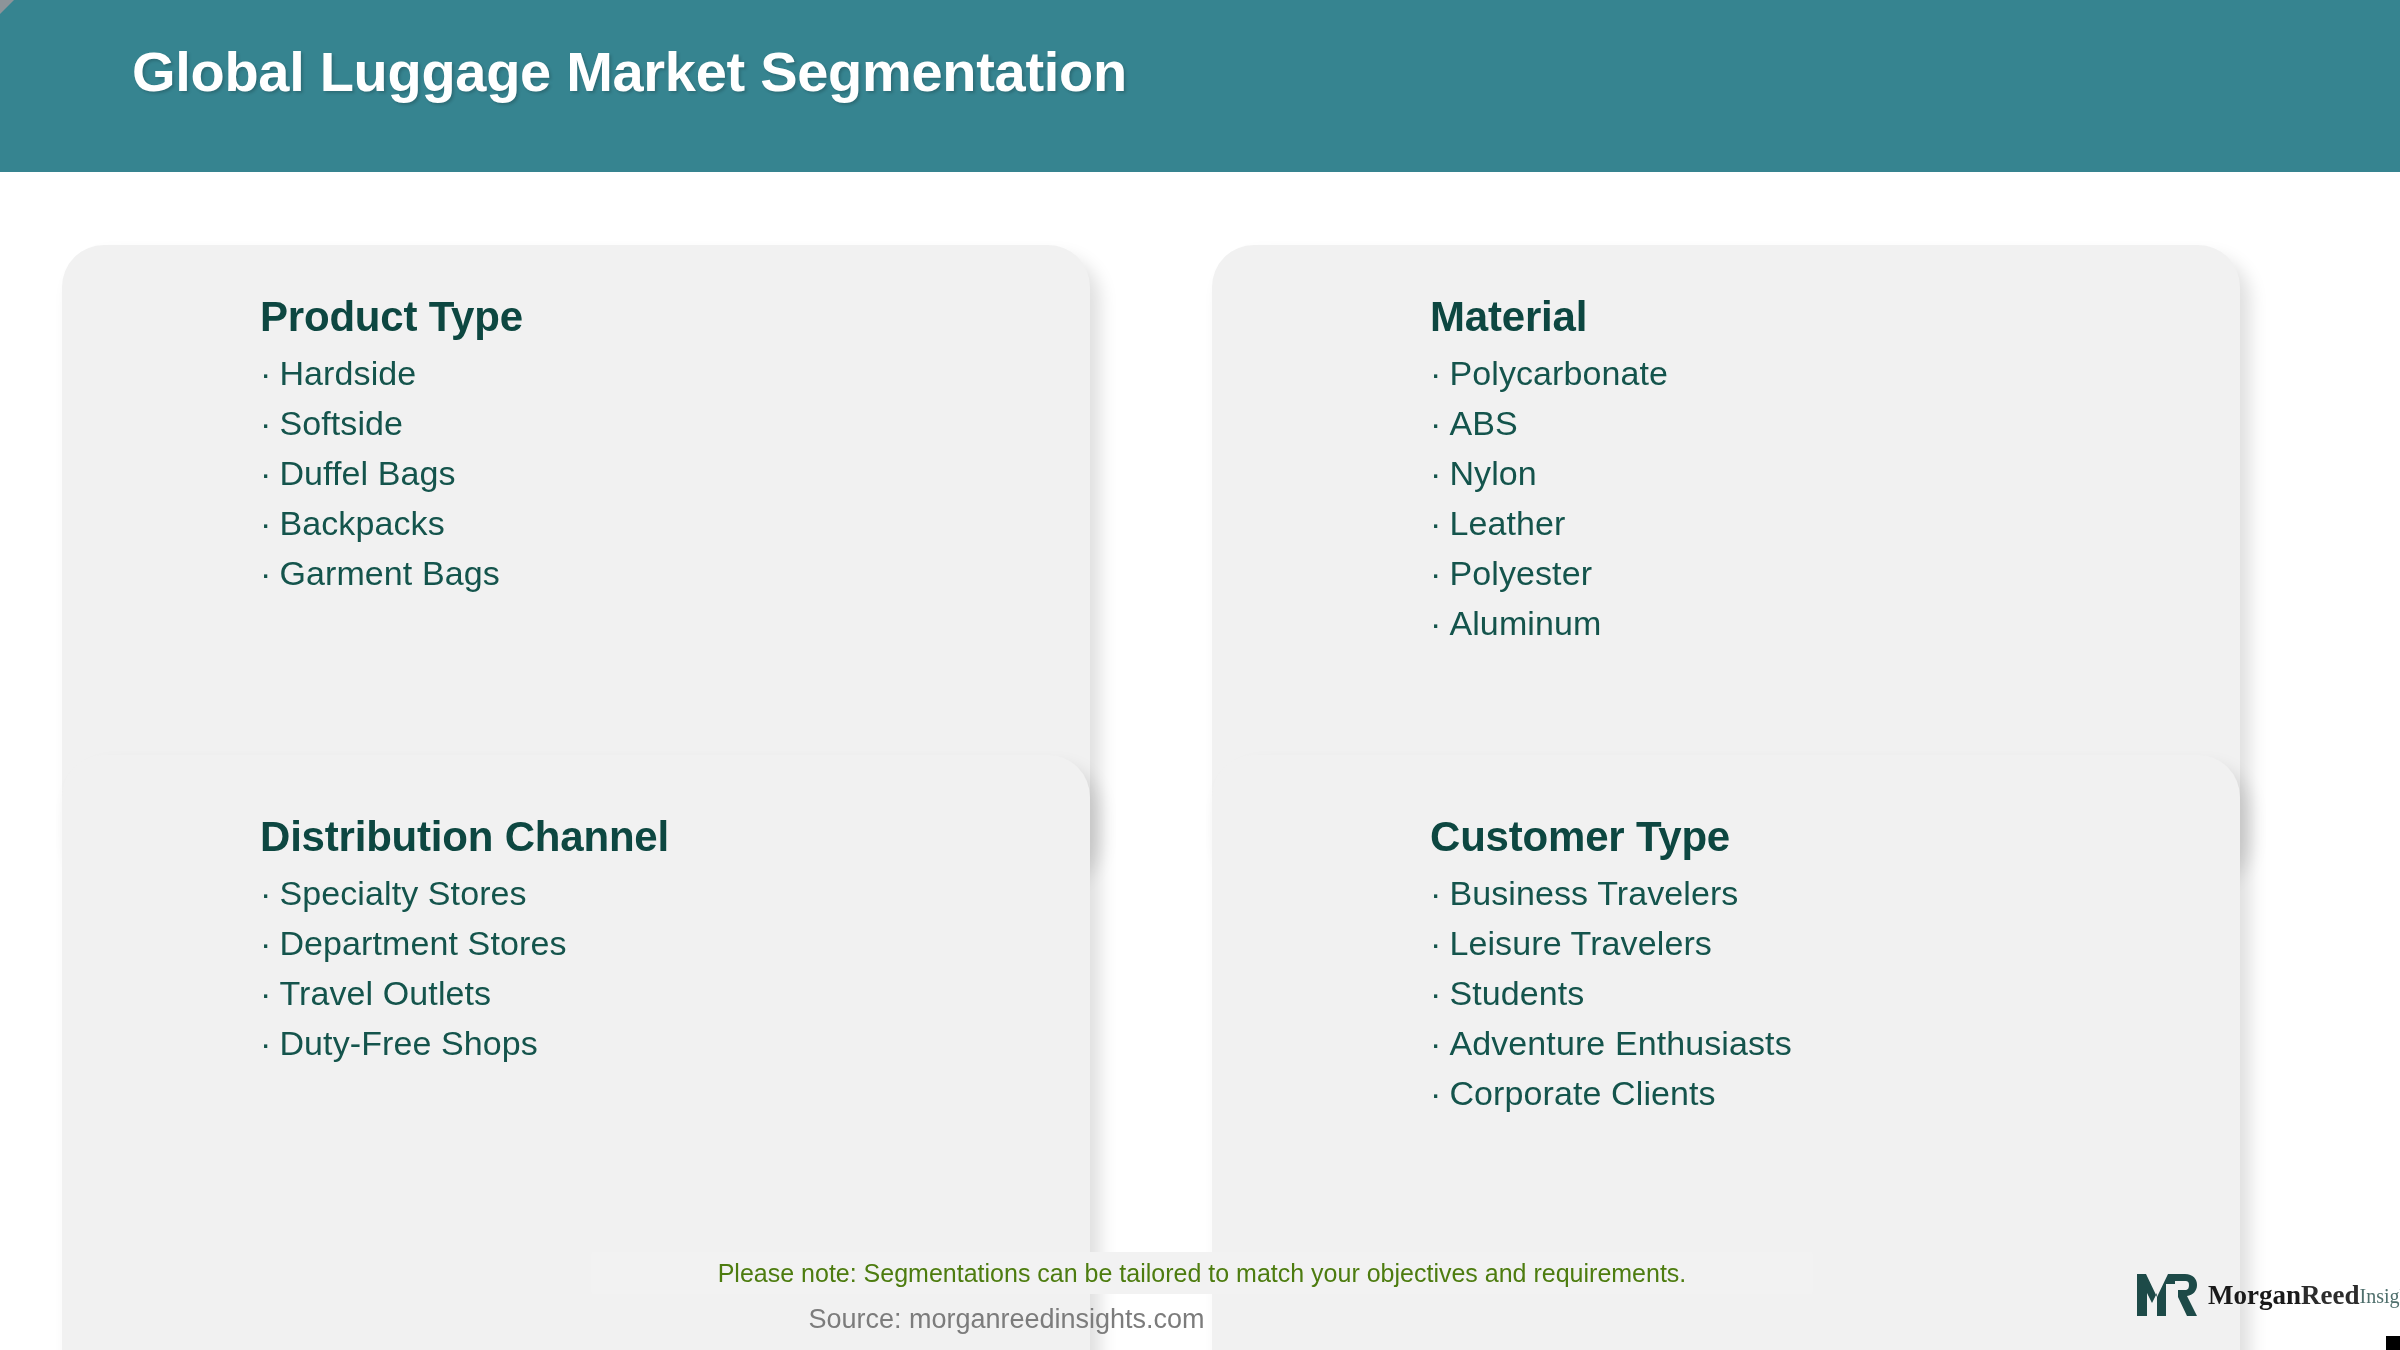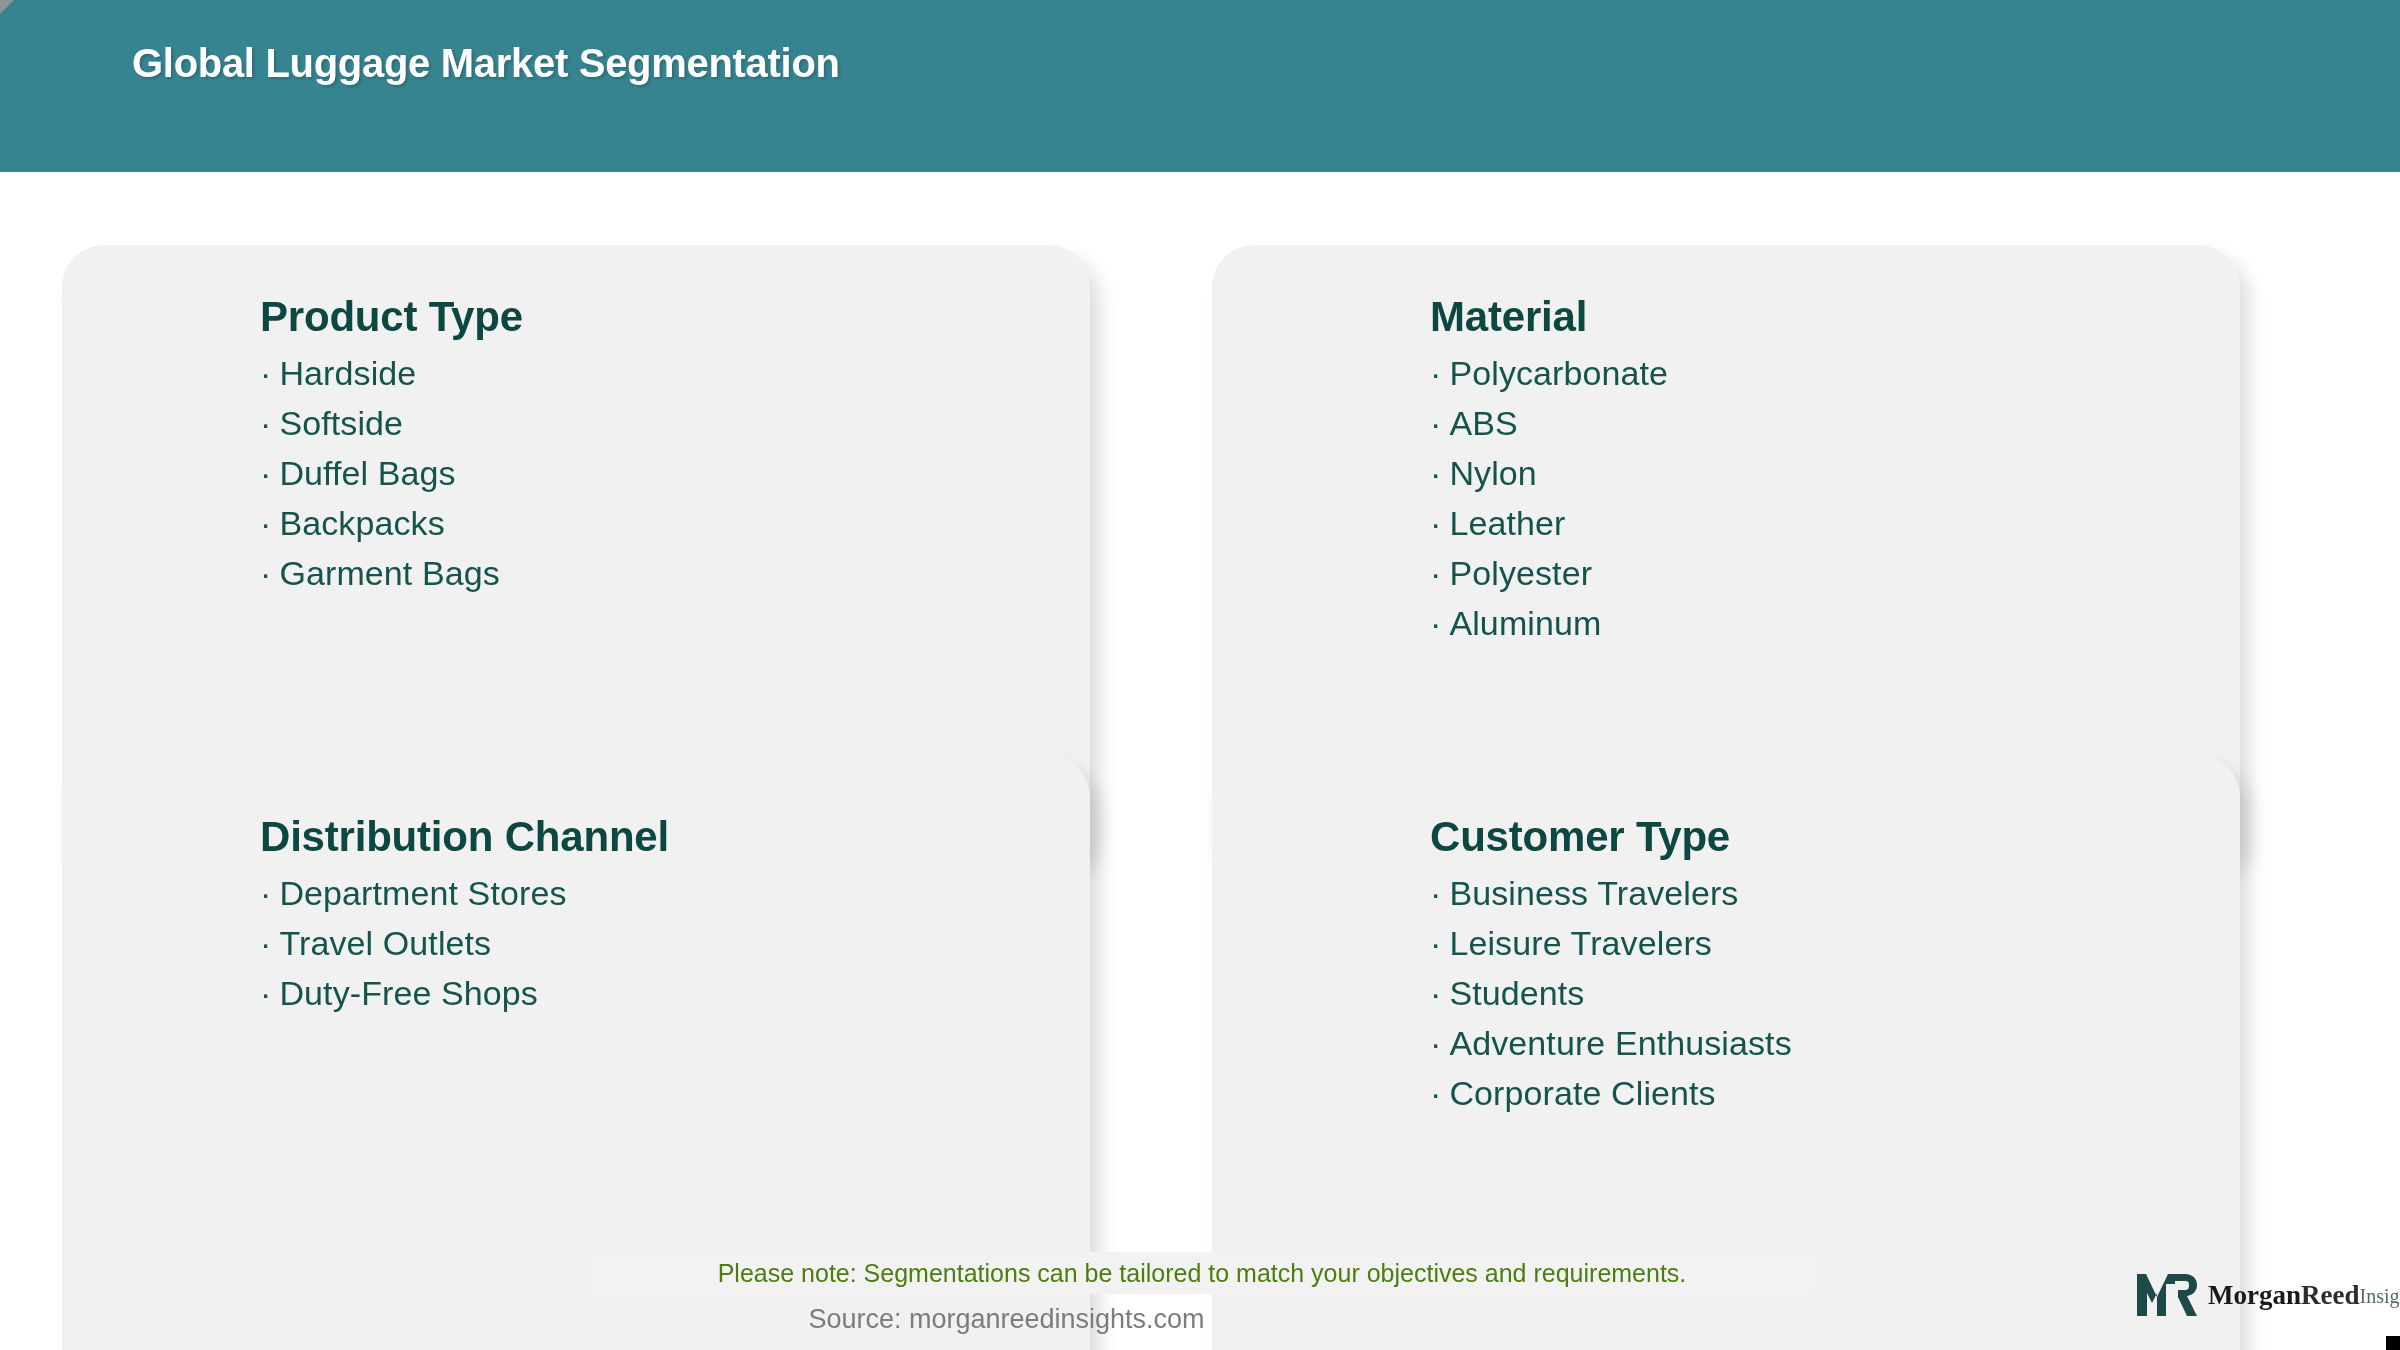--- a/index.html
+++ b/index.html
@@ -32,21 +32,21 @@
     top: 0;
     width: 14px;
     height: 14px;
     background: #8d9499;
     clip-path: polygon(0 0, 100% 0, 0 100%);
   }
   .header-title {
     position: absolute;
     left: 132px;
     top: 41px;
-    font-size: 40px;
+    font-size: 56px;
     font-weight: bold;
     color: #ffffff;
     letter-spacing: -0.3px;
     line-height: 1.12;
     white-space: nowrap;
     text-shadow: 2px 2px 3px rgba(0,0,0,0.18);
   }
 
   
   .cards-area {
@@ -225,20 +225,21 @@
         <li><span class="bullet-mark">·</span><span>Polyester</span></li>
         <li><span class="bullet-mark">·</span><span>Aluminum</span></li>
       </ul>
     </div>
   </div>
 
   <div class="card pos-bl">
     <div class="card-inner">
       <div class="card-title">Distribution Channel</div>
       <ul class="card-list">
+        <li><span class="bullet-mark">·</span><span>Specialty Stores</span></li>
         <li><span class="bullet-mark">·</span><span>Department Stores</span></li>
         <li><span class="bullet-mark">·</span><span>Travel Outlets</span></li>
         <li><span class="bullet-mark">·</span><span>Duty-Free Shops</span></li>
       </ul>
     </div>
   </div>
 
   <div class="card pos-br">
     <div class="card-inner">
       <div class="card-title">Customer Type</div>

